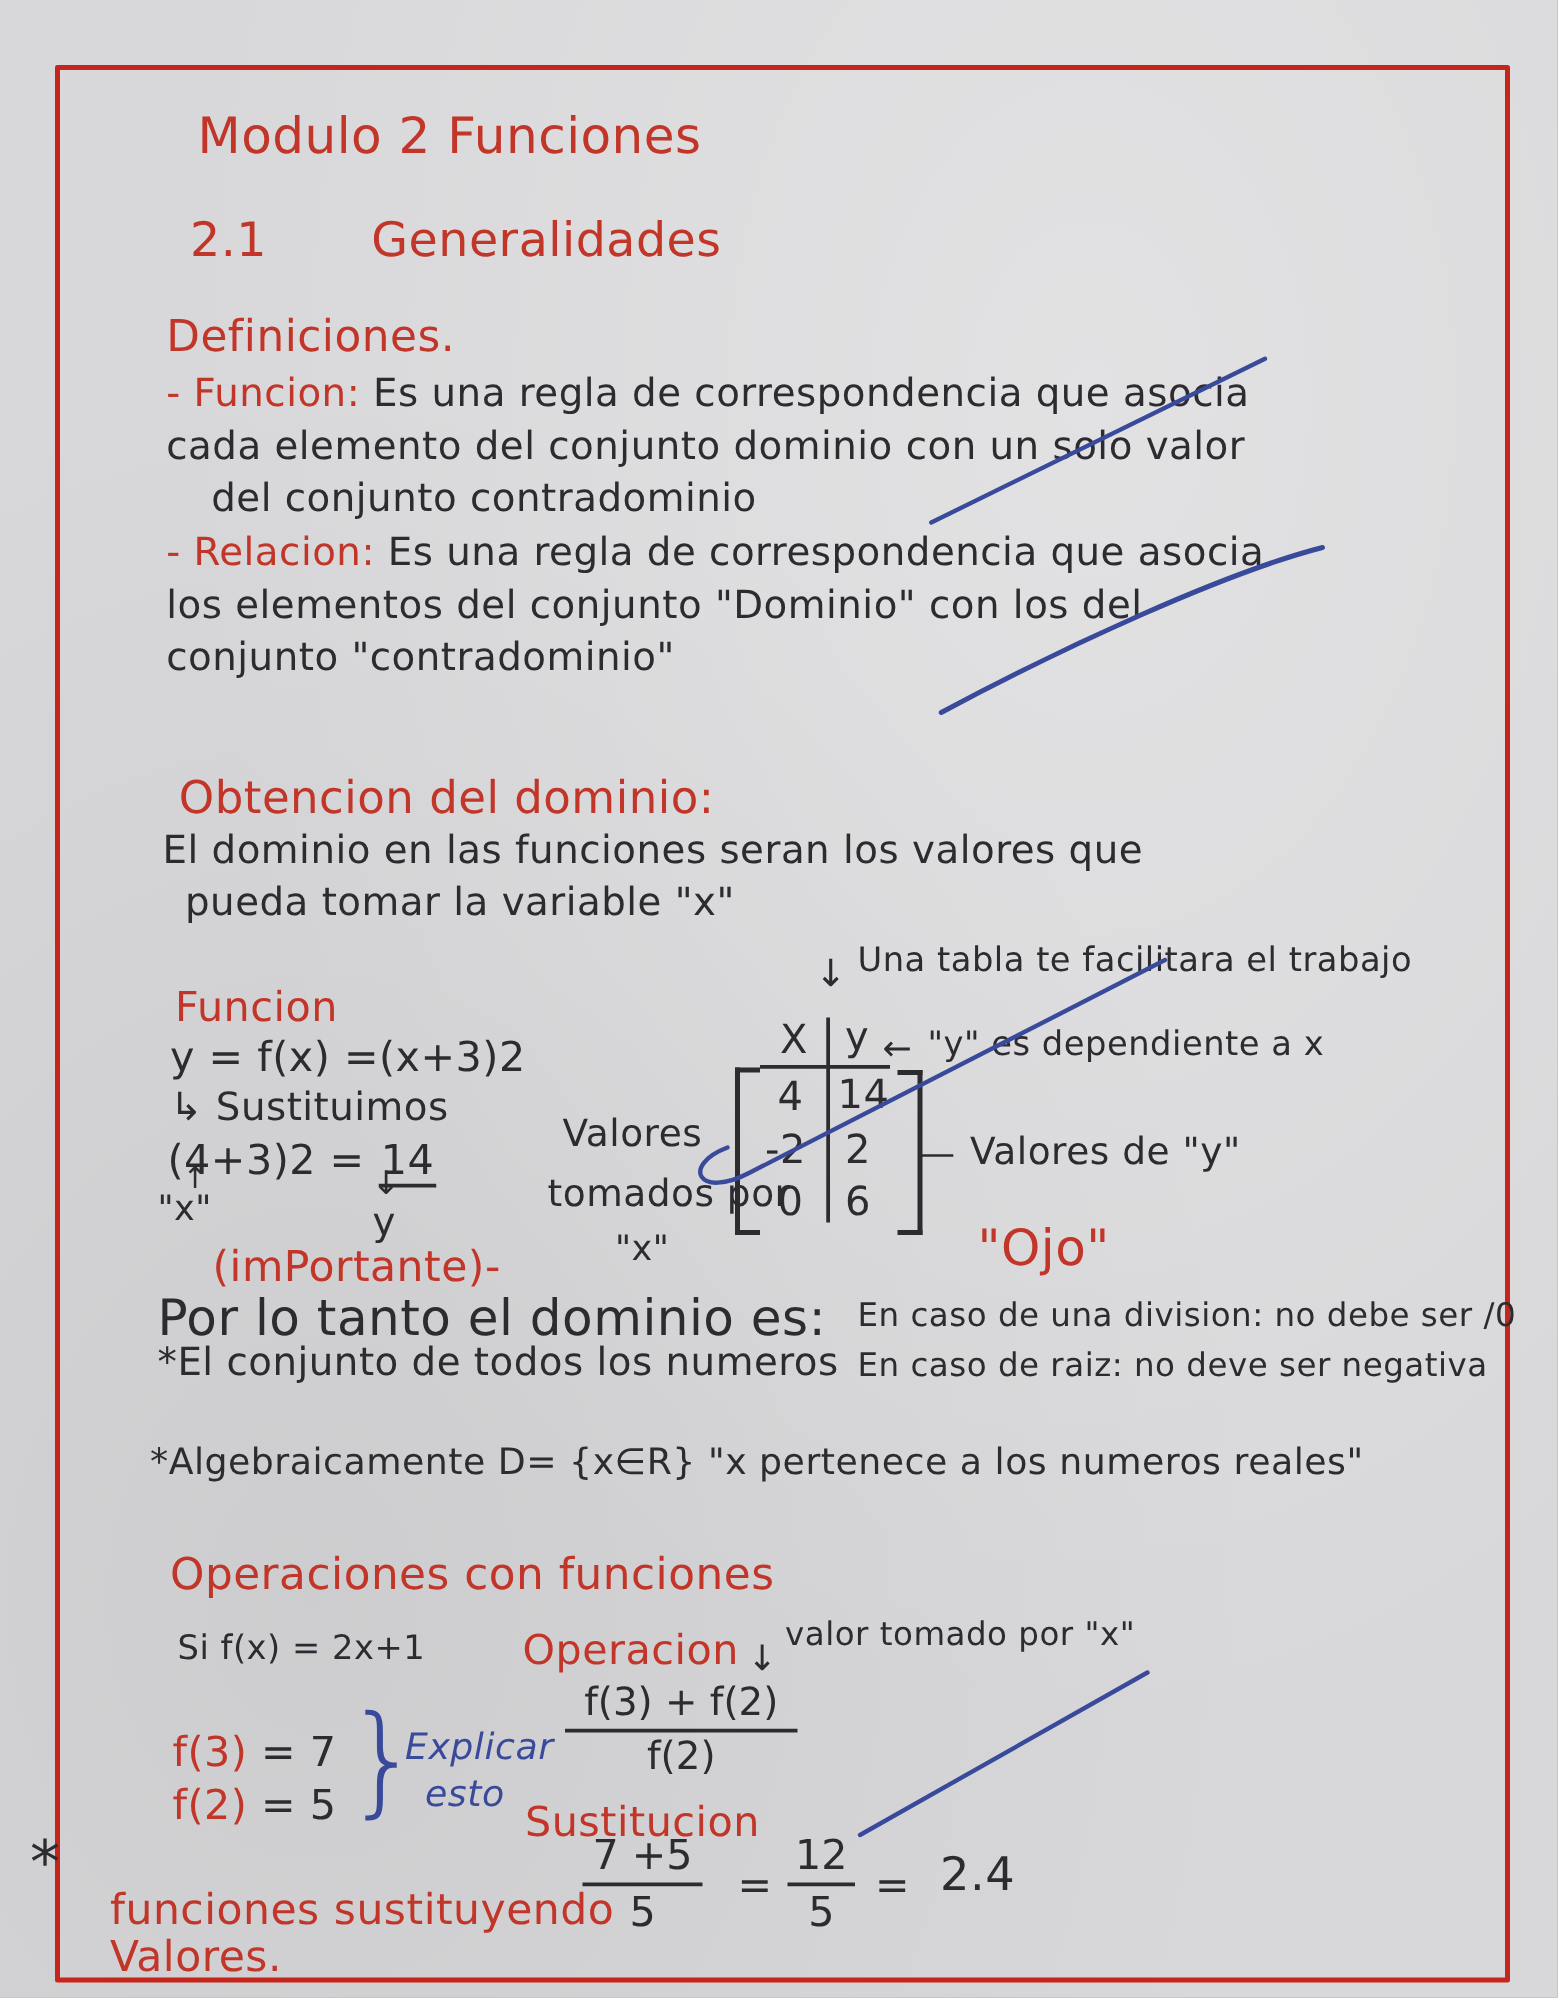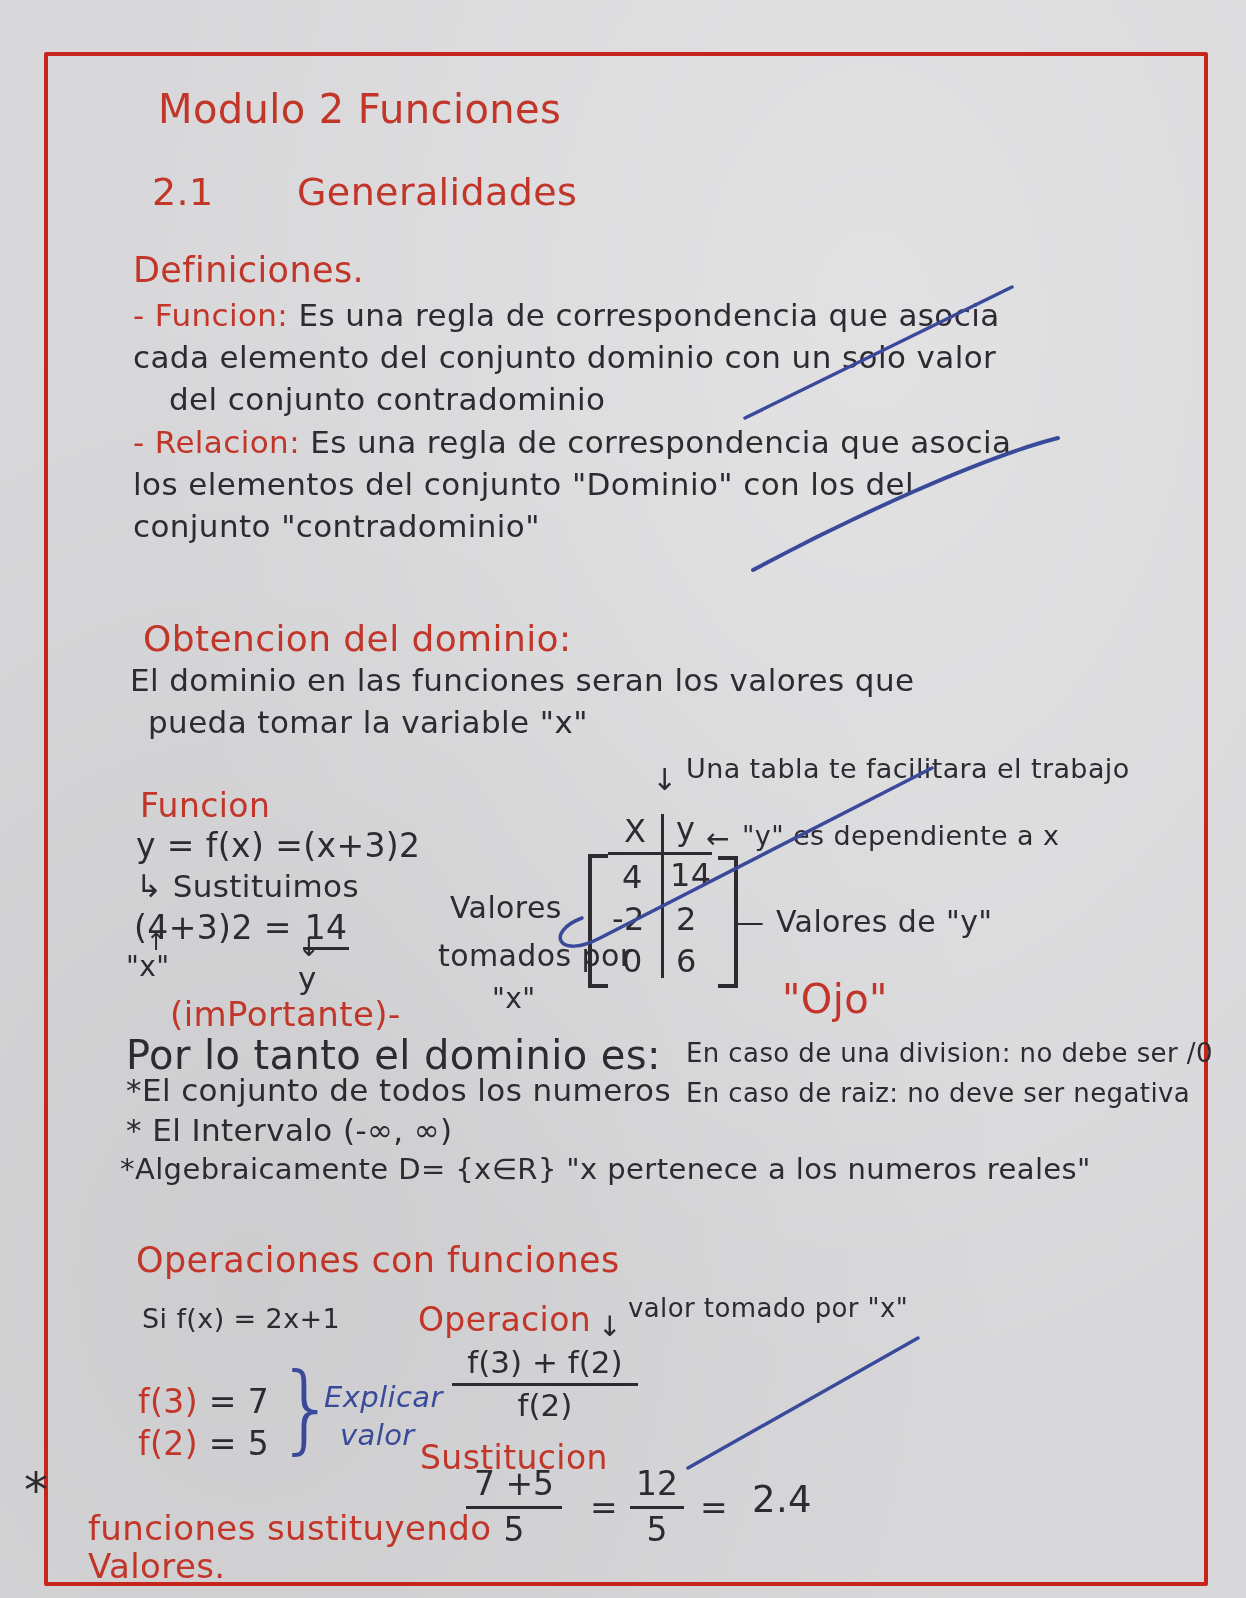--- a/index.html
+++ b/index.html
@@ -105,21 +105,20 @@
 
   <div class="abs" style="left:736px;top:906px;font-size:28px;">—</div>
   <div class="abs" style="left:776px;top:904px;font-size:30px;">Valores de "y"</div>
 
   <div class="abs red" style="left:782px;top:976px;font-size:40px;">"Ojo"</div>
   <div class="abs small" style="left:686px;top:1038px;">En caso de una division: no debe ser /0</div>
   <div class="abs small" style="left:686px;top:1078px;">En caso de raiz: no deve ser negativa</div>
 
   <div class="abs" style="left:126px;top:1032px;font-size:40px;">Por lo tanto el dominio es:</div>
   <div class="abs" style="left:126px;top:1072px;font-size:31px;">*El conjunto de todos los numeros</div>
-  <div class="abs" style="left:126px;top:1112px;font-size:31px;">* El Intervalo (-∞, ∞)</div>
   <div class="abs" style="left:120px;top:1152px;font-size:29px;">*Algebraicamente D= {x∈R} "x pertenece a los numeros reales"</div>
 
   <div class="abs red" style="left:136px;top:1240px;font-size:35px;">Operaciones con funciones</div>
   <div class="abs" style="left:142px;top:1303px;font-size:27px;">Si f(x) = 2x+1</div>
   <div class="abs red" style="left:418px;top:1300px;font-size:33px;">Operacion</div>
   <div class="abs" style="left:598px;top:1310px;font-size:28px;">↓</div>
   <div class="abs small" style="left:628px;top:1293px;">valor tomado por "x"</div>
 
   <div class="frac" style="left:452px;top:1344px;width:186px;font-size:31px;">
     <div>f(3) + f(2)</div>
@@ -131,21 +130,21 @@
     <span class="red">f(3)</span>
     <span>= 7</span>
   </div>
   <div class="abs" style="left:138px;top:1424px;font-size:33px;">
     <span class="red">f(2)</span>
     <span>= 5</span>
   </div>
 
   <div class="abs blue" style="left:276px;top:1352px;font-size:96px;font-weight:200;">}</div>
   <div class="abs blue" style="left:324px;top:1380px;font-size:29px;font-style:italic;">Explicar</div>
-  <div class="abs blue" style="left:340px;top:1418px;font-size:29px;font-style:italic;">valor</div>
+  <div class="abs blue" style="left:340px;top:1418px;font-size:29px;font-style:italic;">esto</div>
 
   <div class="abs red" style="left:420px;top:1438px;font-size:33px;">Sustitucion</div>
 
   <div class="abs" style="left:24px;top:1462px;font-size:48px;">*</div>
   <div class="abs red" style="left:88px;top:1508px;font-size:34px;">funciones sustituyendo</div>
   <div class="abs red" style="left:88px;top:1546px;font-size:34px;">Valores.</div>
 
   <div class="frac" style="left:466px;top:1464px;width:96px;font-size:33px;">
     <div>7 +5</div>
     <div class="bar"></div>

